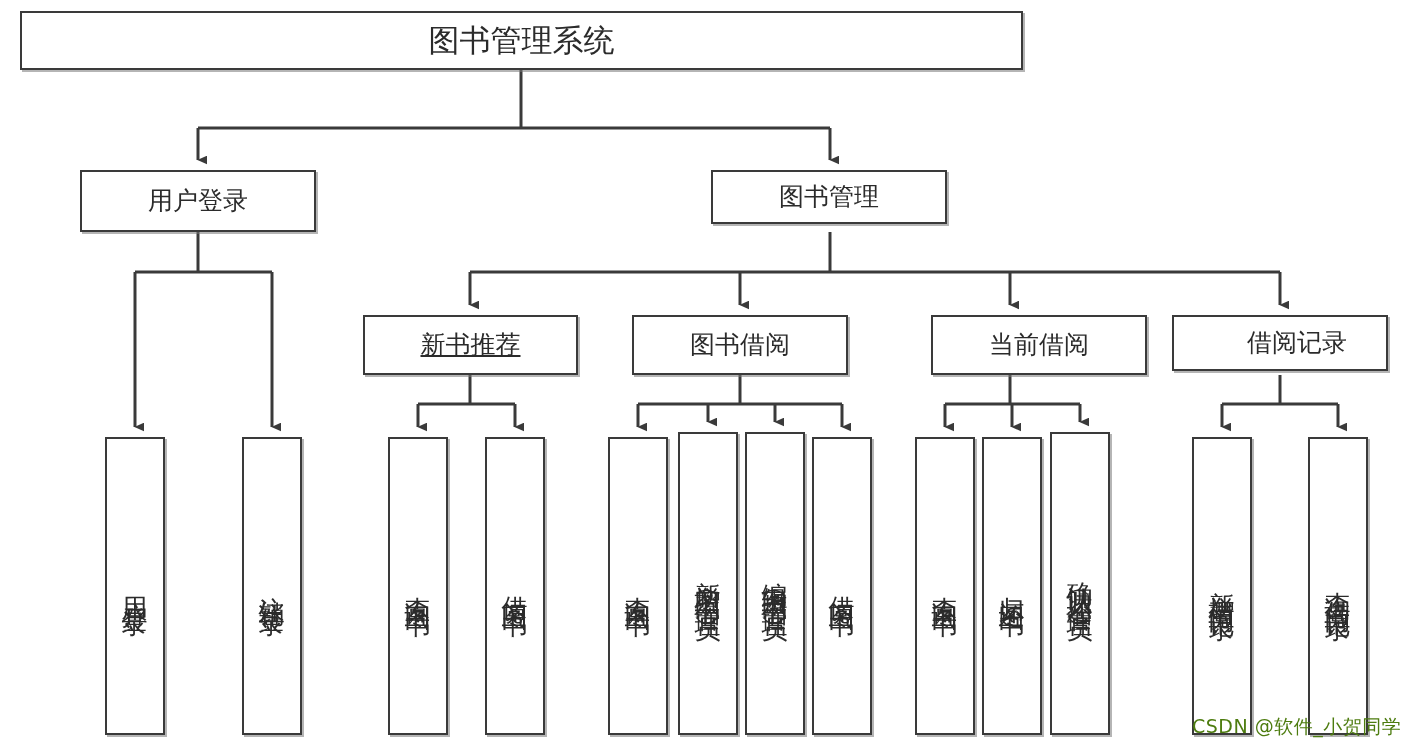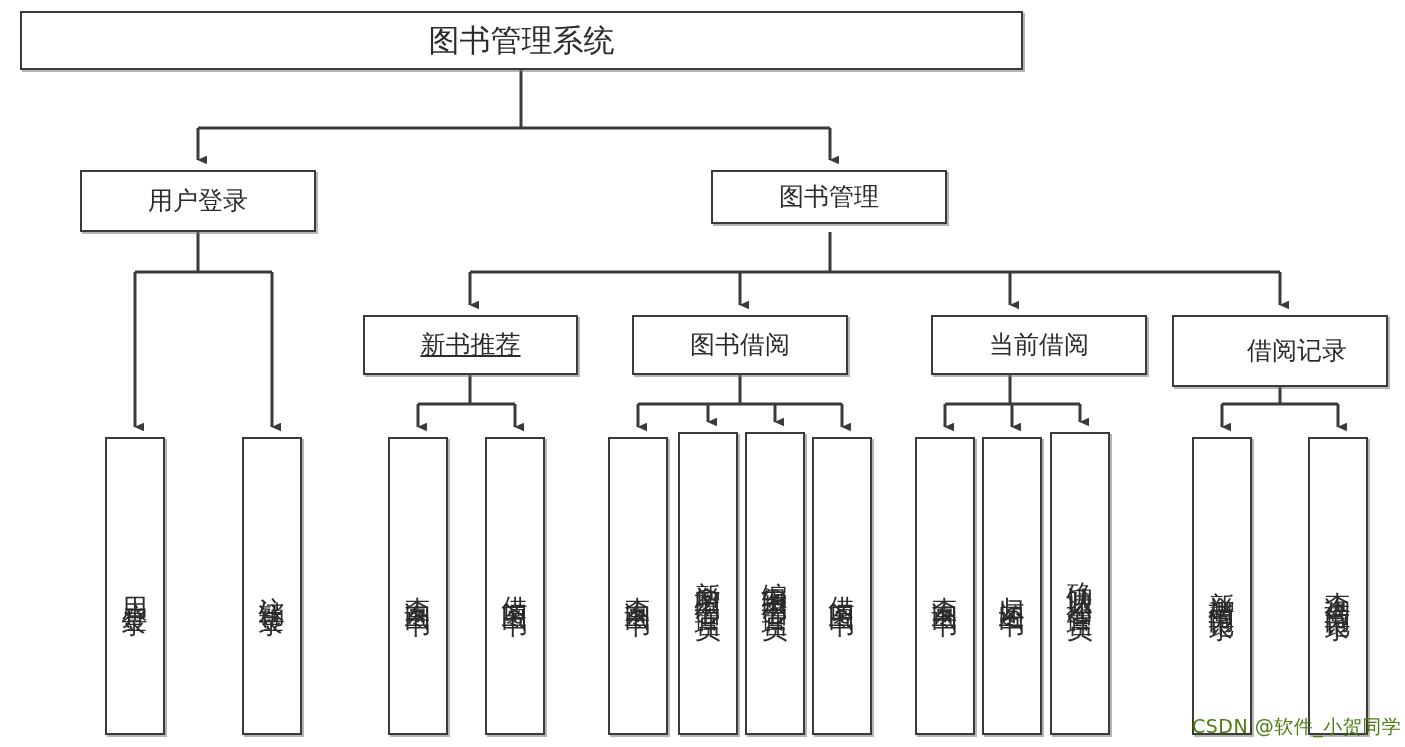--- a/index.html
+++ b/index.html
@@ -114,21 +114,21 @@
 
   <div class="node h" style="left:363px;top:315px;width:215px;height:60px;text-decoration:underline;">
     <span class="lbl">新书推荐</span>
   </div>
   <div class="node h" style="left:632px;top:315px;width:216px;height:60px;">
     <span class="lbl">图书借阅</span>
   </div>
   <div class="node h" style="left:902px;top:315px;width:216px;height:60px;margin-left:29px;">
     <span class="lbl">当前借阅</span>
   </div>
-  <div class="node h" style="left:1172px;top:315px;width:216px;height:72px;padding-left:34px;">
+  <div class="node h" style="left:1172px;top:315px;width:216px;height:56px;padding-left:34px;">
     <span class="lbl">借阅记录</span>
   </div>
 
   <div class="node v" style="left:105px;top:437px;width:60px;height:298px;">
     <span class="lbl">用户登录</span>
   </div>
   <div class="node v" style="left:242px;top:437px;width:60px;height:298px;">
     <span class="lbl">注销登录</span>
   </div>
 

